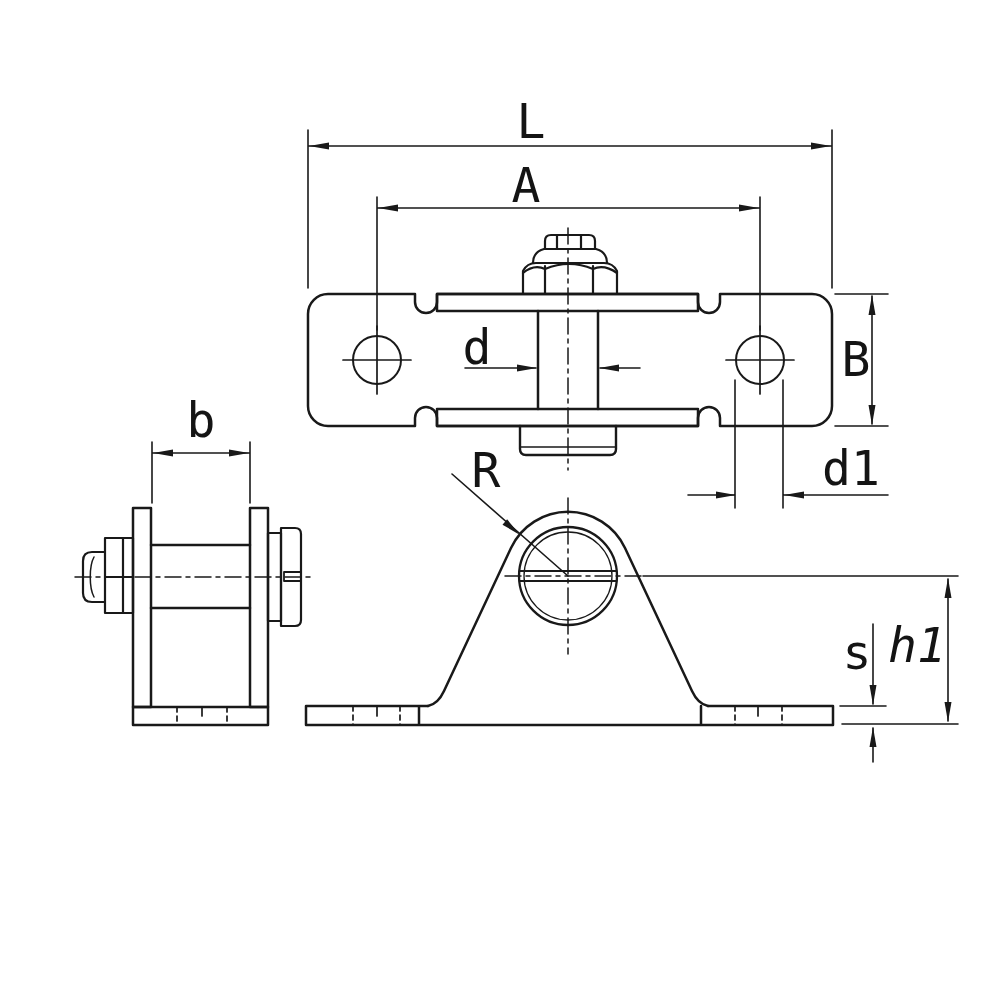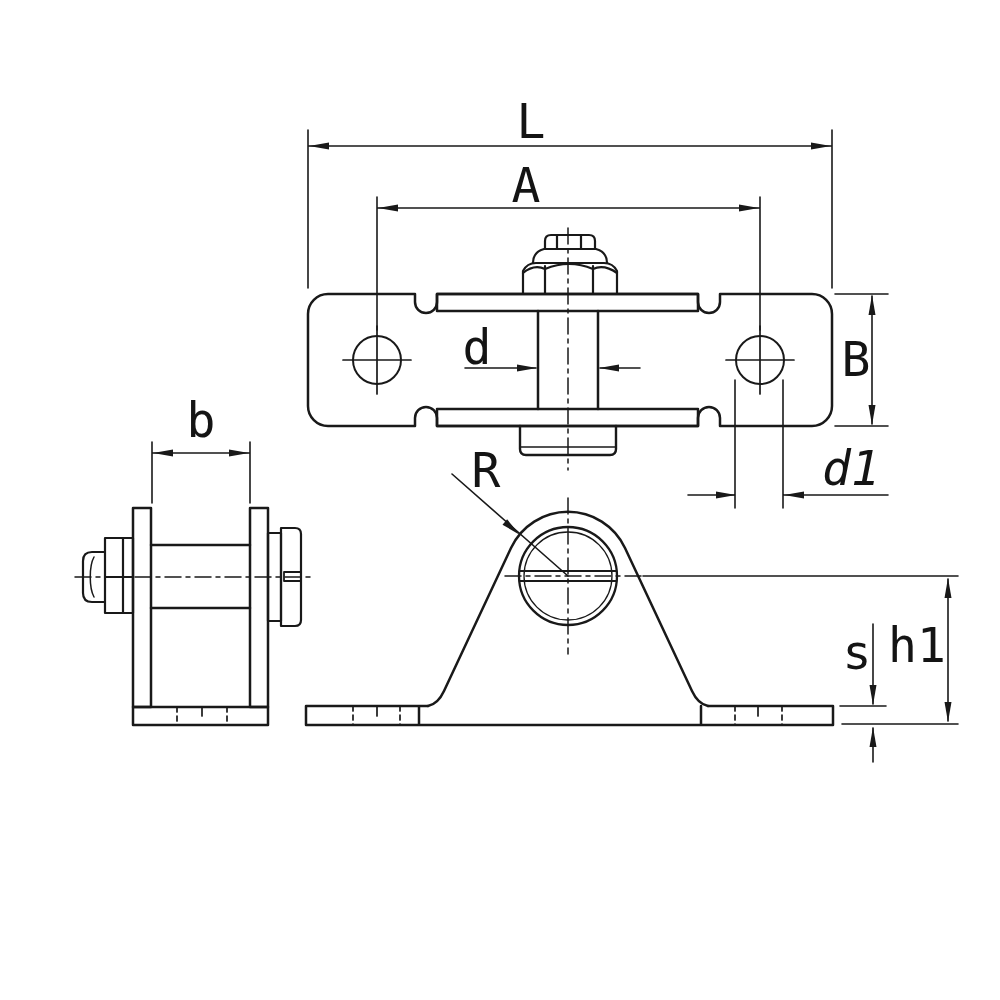--- a/index.html
+++ b/index.html
@@ -17,25 +17,25 @@
     font-size:48px;
     line-height:1;
     color:#141414;
     white-space:nowrap;
     user-select:none;
   }
   #lbl-L  {left:531px;top:121px;}
   #lbl-A  {left:526px;top:185px;}
   #lbl-d  {left:477px;top:347px;}
   #lbl-B  {left:856px;top:359px;}
-  #lbl-d1 {left:851px;top:468px;font-style:italic;}
+  #lbl-d1 {left:851px;top:468px;}
   #lbl-b  {left:201px;top:420px;}
   #lbl-R  {left:486px;top:470px;}
   #lbl-s  {left:857px;top:652px;}
-  #lbl-h1 {left:917px;top:645px;}
+  #lbl-h1 {left:917px;top:645px;font-style:italic;}
 </style>
 </head>
 <body>
 
 <div id="stage">
 
   <svg id="drawing-svg" width="1000" height="1000" viewBox="0 0 1000 1000" fill="none" stroke="#191919" stroke-linecap="round" stroke-linejoin="round">
 
     <g stroke-width="2.5">
 

